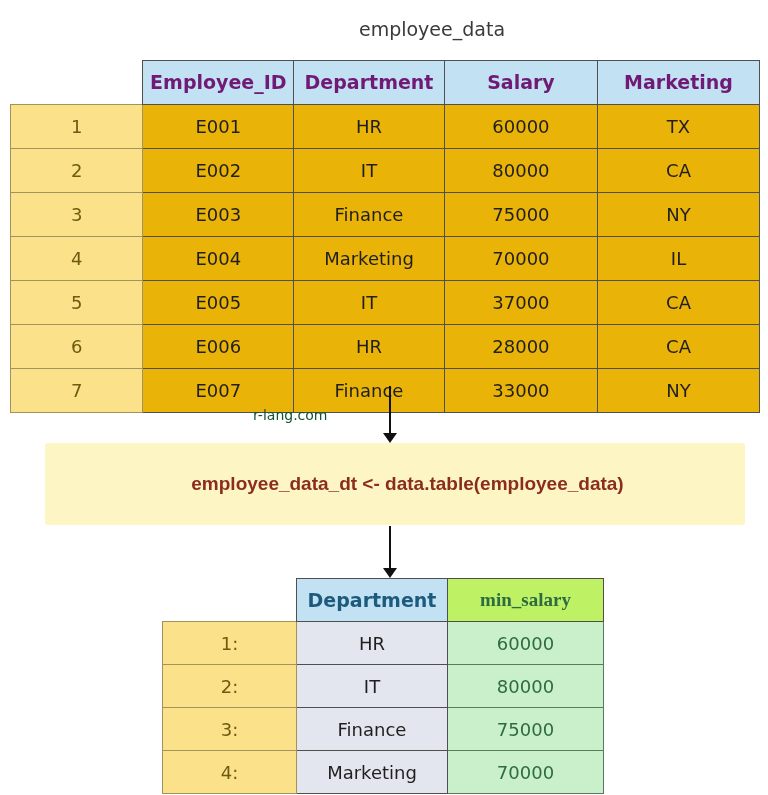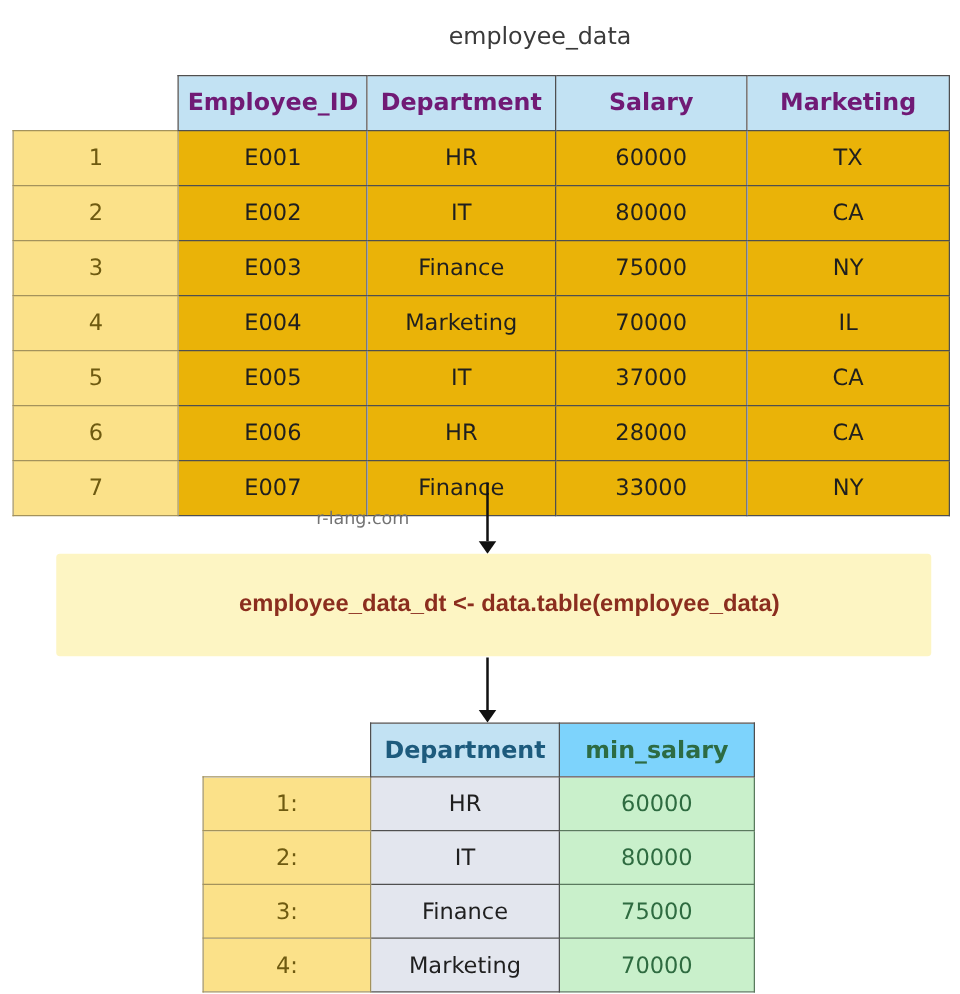--- a/index.html
+++ b/index.html
@@ -42,42 +42,42 @@
   }
   #arrow-top { left:382px; top:386px; height:57px; }
   #arrow-top .line { height:47px; }
   #arrow-top .head { top:47px; }
   #arrow-bottom { left:382px; top:526px; height:52px; }
   #arrow-bottom .line { height:42px; }
   #arrow-bottom .head { top:42px; }
 
   .watermark {
     position:absolute; left:253px; top:407px;
-    font-size:14px; color:#737373;
+    font-size:14px; color:#14532d;
   }
 
   
   .code-box {
     position:absolute; left:45px; top:443px; width:700px; height:82px;
     background:#fdf5c3; border-radius:3px;
     display:flex; flex-direction:column; justify-content:center;
     text-align:center; color:#8b2d1e;
     font-family:"Liberation Sans",sans-serif;
     font-size:19px; font-weight:700; line-height:30px;
   }
   .code-box div { white-space:nowrap;margin-left:25px; }
 
   
   .res-table { position:absolute; left:162px; top:578px; }
   .res-table th {
     height:40px; font-size:19px; font-weight:600; text-align:center;
     border:1px solid #4f4f4f;
   }
   .res-table th.dept { background:#c2e2f3; color:#1d5b7d; }
-  .res-table th.msal { background:#7dd3fc; color:#2d6b43; }
+  .res-table th.msal { background:#bef264; color:#2d6b43;font-family:Liberation Serif, serif; }
   .res-table td { height:40px; text-align:center; font-size:18px; }
   .res-table td.idx {
     background:#fbe189; color:#6e5a10; border:1px solid #a3925c;
   }
   .res-table td.dept {
     background:#e3e6ee; color:#1f1f1f; border:1px solid #4f4f4f;
   }
   .res-table td.msal {
     background:#c9f0cb; color:#2e6b40; border:1px solid #5a7a5e;
   }

